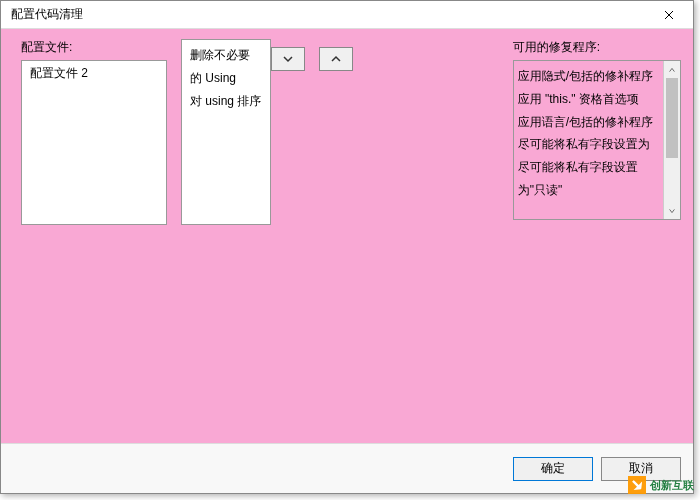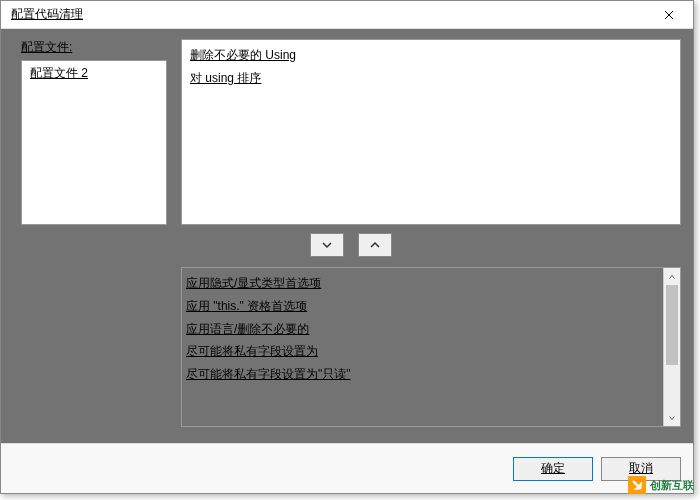--- a/index.html
+++ b/index.html
@@ -10,41 +10,41 @@
     font-size: 12px;
     background: #fff;
     color: #000;
     overflow: hidden;
   }
   .window {
     width: 694px; height: 494px;
     border: 1px solid #888;
     box-shadow: 2px 2px 6px rgba(0,0,0,0.3);
     display: flex; flex-direction: column;
-    background: #737373;
-    text-decoration: underline;
+    background: #f9a8d4;
   }
   .titlebar {
     height: 28px;
     display: flex; align-items: center;
     justify-content: space-between;
     padding: 0 4px 0 10px;
     background: #fff;
     border-bottom: 1px solid #ddd;
   }
   .titlebar .title { font-size: 12px; }
   .titlebar .close {
     width: 40px; height: 26px;
     display: flex; align-items: center; justify-content: center;
     font-size: 14px; color: #000;
     cursor: pointer;
   }
   .body {
-    flex: 1; display: flex; flex-direction: column;
-    padding: 10px 12px 0 20px;
+    flex: 1; display: flex; flex-direction: row;
+    padding: 10px 12px 0 8px;
+    margin-left: 12px;
   }
   .main-row { display: flex; gap: 14px; height: 186px; }
   .left-col { width: 146px; display: flex; flex-direction: column; }
   .right-col { flex: 1; display: flex; flex-direction: column; }
   .section-label { margin-bottom: 4px; }
   .listbox {
     border: 1px solid #999;
     background: #fff;
     flex: 1;
     overflow: auto;
@@ -180,25 +180,26 @@
             </svg>
       </div>
       <div class="arrow-btn">
         <svg viewBox="0 0 10 10">
               <polyline points="1,7 5,3 9,7" fill="none" stroke="#333" stroke-width="1.5"></polyline>
             </svg>
       </div>
     </div>
 
     <div class="avail-section">
+      <div class="section-label">可用的修复程序:</div>
       <div class="avail-box">
         <div class="avail-list">
-          <div>应用隐式/显式类型首选项</div>
+          <div>应用隐式/包括的修补程序</div>
           <div>应用 "this." 资格首选项</div>
-          <div>应用语言/删除不必要的</div>
+          <div>应用语言/包括的修补程序</div>
           <div>尽可能将私有字段设置为</div>
           <div>尽可能将私有字段设置为"只读"</div>
         </div>
         <div class="avail-scroll">
           <div class="sbtn">
                 <svg width="8" height="8" viewBox="0 0 10 10">
                   <polyline points="2,7 5,3 8,7" fill="none" stroke="#666" stroke-width="1.2"></polyline>
                 </svg>
               </div>
           <div class="thumb"></div>

